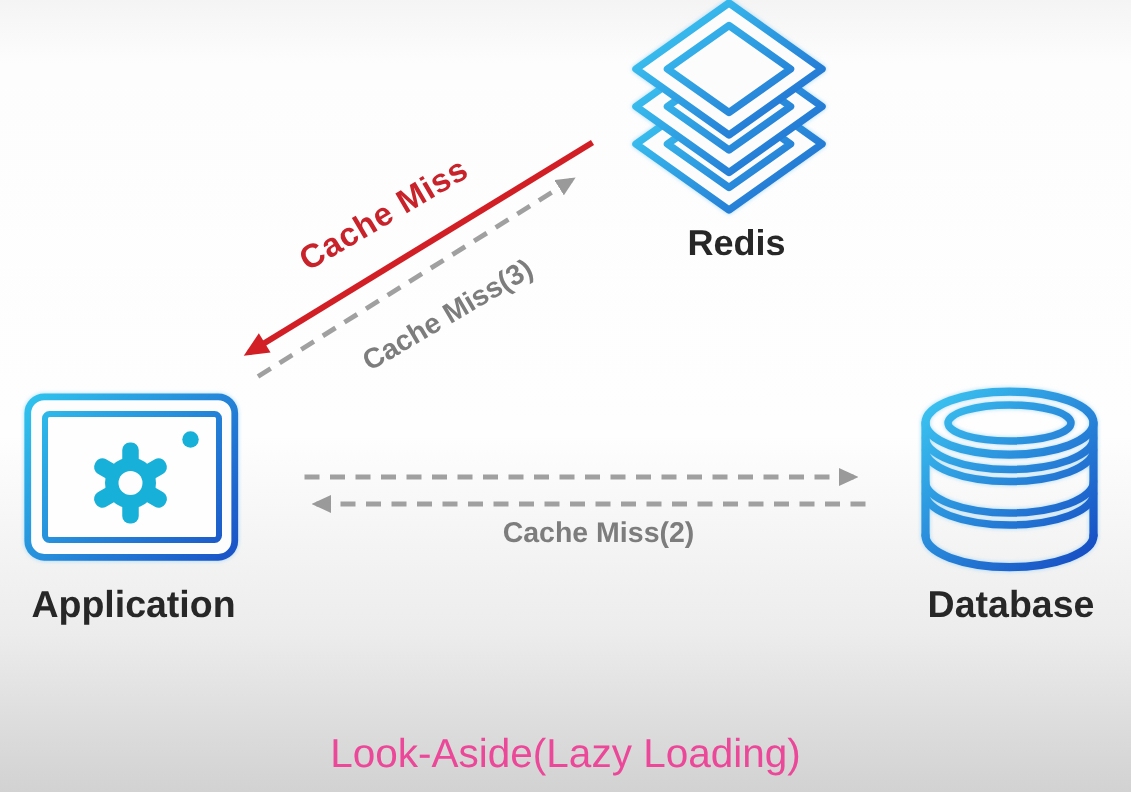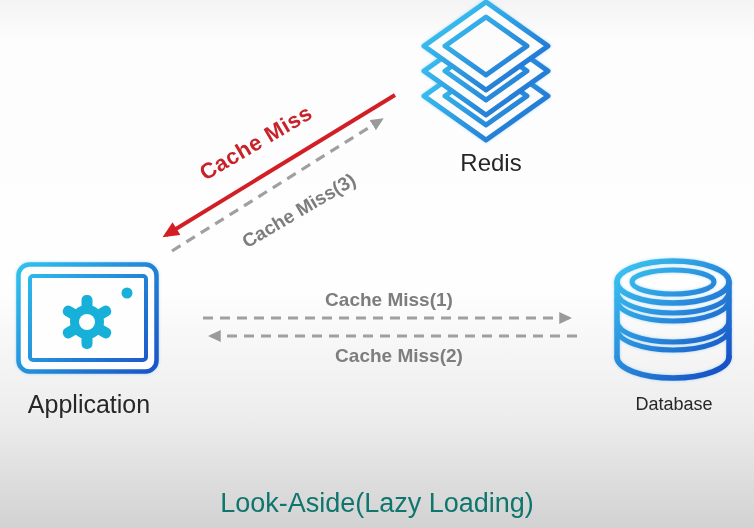--- a/index.html
+++ b/index.html
@@ -6,29 +6,30 @@
   body{
     width:754px;height:528px;position:relative;overflow:hidden;
     font-family:"Liberation Sans", sans-serif;
     background:linear-gradient(180deg,#f4f4f4 0%,#fdfdfd 8%,#fefefe 55%,#ececec 80%,#dcdcdc 92%,#d2d2d2 100%);
   }
   .stage{position:absolute;inset:0;}
   .abs{position:absolute;}
   .node-label{
     color:#272727;text-align:center;white-space:nowrap;
     transform:translate(-50%,-50%);
+    font-weight:bold;
   }
   .arrow-label{
     font-weight:bold;color:#7d7d7d;white-space:nowrap;
     transform:translate(-50%,-50%);
   }
   .arrow-label.diag{transform:translate(-50%,-50%) rotate(-30.5deg);}
   .arrow-label.red{color:#c8232b;letter-spacing:.5px;}
   .title{
-    color:#0f766e;white-space:nowrap;transform:translate(-50%,-50%);
+    color:#ec4899;white-space:nowrap;transform:translate(-50%,-50%);
   }
   .icon{filter:drop-shadow(0 0 1.5px rgba(100,190,245,.55));}
   svg{display:block;}
 </style>
 </head>
 <body>
 
 <div class="stage">
 
   <svg class="abs" style="left:0;top:0" width="754" height="528" viewBox="0 0 754 528">
@@ -108,25 +109,24 @@
       <path d="M9,48 a56,21 0 0 0 112,0" stroke-width="5"></path>
       <path d="M9,69 a56,21 0 0 0 112,0" stroke-width="5"></path>
       <path d="M9,77 a56,21 0 0 0 112,0" stroke-width="5"></path>
     </g>
   </svg>
 
   <div class="abs node-label" style="left:491px;top:163px;font-size:24px;">Redis</div>
 
   <div class="abs node-label" style="left:89px;top:404px;font-size:25px;text-align:right;">Application</div>
 
-  <div class="abs node-label" style="left:674px;top:404px;font-size:18px;">Database</div>
+  <div class="abs node-label" style="left:674px;top:404px;font-size:25px;">Database</div>
 
   <div class="abs arrow-label diag red" style="left:256px;top:143px;font-size:22px;">Cache Miss</div>
 
   <div class="abs arrow-label diag" style="left:299px;top:211px;font-size:19px;">Cache Miss(3)</div>
 
-  <div class="abs arrow-label" style="left:389px;top:300px;font-size:19px;">Cache Miss(1)</div>
 
   <div class="abs arrow-label" style="left:389px;top:356px;font-size:19px;margin-left:10px;">Cache Miss(2)</div>
 
   <div class="abs title" style="left:377px;top:503px;font-size:27px;">Look-Aside(Lazy Loading)</div>
 
 </div>
 
 </body></html>

